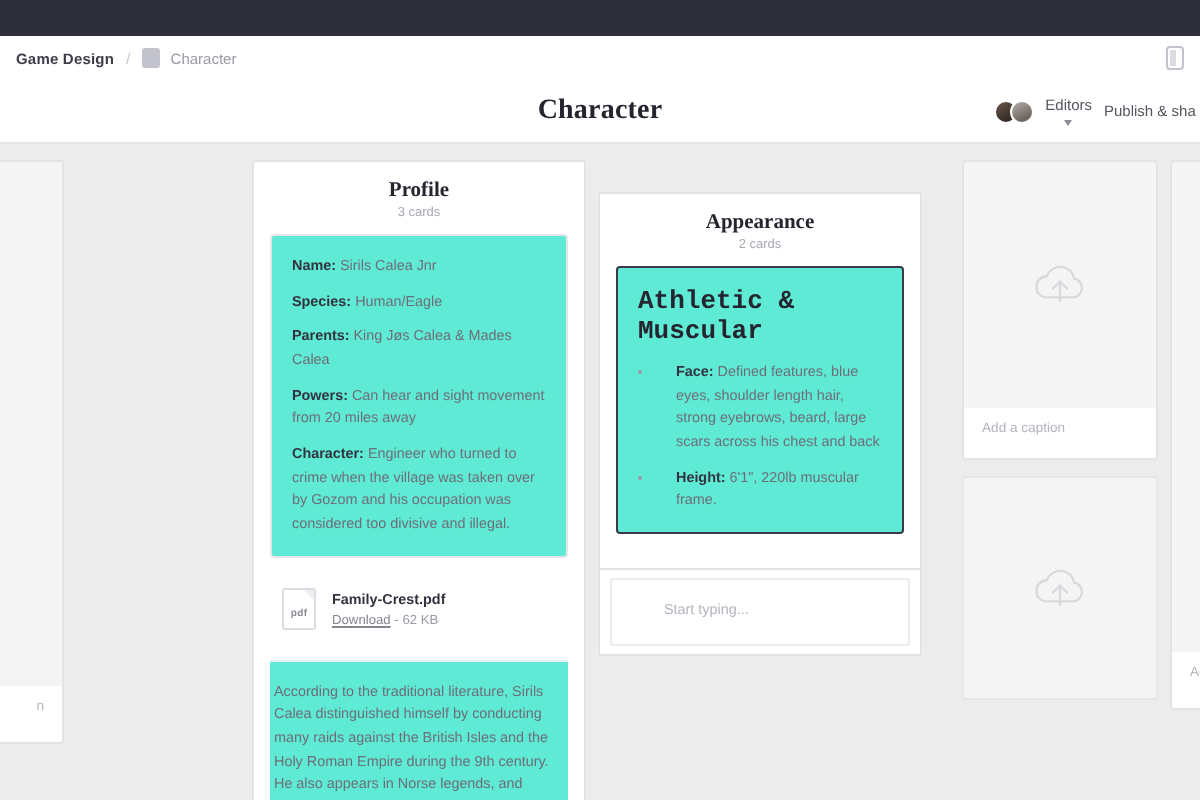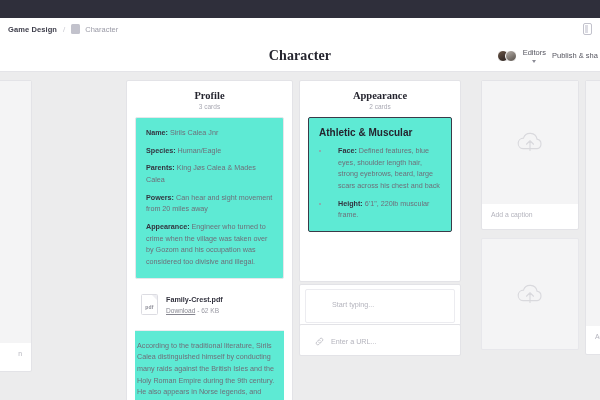--- a/index.html
+++ b/index.html
@@ -160,22 +160,22 @@
   }
   .note p {
     font-size: 7.2px;
     line-height: 1.62;
     color: #6e6e79;
     margin-bottom: 6px;
   }
   .note p:last-child { margin-bottom: 0; }
   .note b { color: #33333f; font-weight: 700; }
   .note h4 {
-    font-family: Liberation Sans, sans-serif;
-    font-size: 10px;
+    font-family: Liberation Mono, monospace;
+    font-size: 13px;
     color: #25252f;
     font-weight: 700;
     margin-bottom: 7px;
   }
   .bul {
     display: flex;
     gap: 17px;
     margin-bottom: 6px;
   }
   .bul:last-child { margin-bottom: 0; }
@@ -315,41 +315,41 @@
     <div class="col-head">
       <div class="col-title">Profile</div>
       <div class="col-count">3 cards</div>
     </div>
 
     <div class="note">
       <p><b>Name:</b><span> Sirils Calea Jnr</span></p>
       <p><b>Species:</b><span> Human/Eagle</span></p>
       <p><b>Parents:</b><span> King Jøs Calea &amp; Mades Calea</span></p>
       <p><b>Powers:</b><span> Can hear and sight movement from 20 miles away</span></p>
-      <p><b>Appearance:</b><span> Engineer who turned to crime when the village was taken over by Gozom and his occupation was considered too divisive and illegal.</span></p>
+      <p><b>Character:</b><span> Engineer who turned to crime when the village was taken over by Gozom and his occupation was considered too divisive and illegal.</span></p>
     </div>
 
     <div class="attach">
       <div class="pdf-ico">
         <span>pdf</span>
       </div>
       <div>
         <div class="attach-name">Family-Crest.pdf</div>
         <div class="attach-sub">
           <u>Download</u><span> - </span><span>62 KB</span>
         </div>
       </div>
     </div>
 
     <div class="note" style="border:none;border-top:1px solid #ececf0;border-radius:0;margin:0 8px;padding:9px 2px 0;">
       <p>According to the traditional literature, Sirils Calea distinguished himself by conducting many raids against the British Isles and the Holy Roman Empire during the 9th century. He also appears in Norse legends, and according to the legendary sagas Ragnarssona þáttr and Sögubrot af nokkrum fornkonungum, Sirils Calea's father was the legendary king of the</p>
     </div>
   </div>
 
-  <div class="col" style="left:299px; top:8px; width:162px; height:202px;">
+  <div class="col" style="left:299px; top:24px; width:162px; height:202px;">
     <div class="col-head">
       <div class="col-title">Appearance</div>
       <div class="col-count">2 cards</div>
     </div>
 
     <div class="note selected">
       <h4>Athletic &amp; Muscular</h4>
       <div class="bul">
         <span class="dot"></span>
         <p><b>Face:</b><span> Defined features, blue eyes, shoulder length hair, strong eyebrows, beard, large scars across his chest and back</span></p>
@@ -358,29 +358,20 @@
         <span class="dot"></span>
         <p><b>Height:</b><span> 6'1", 220lb muscular frame.</span></p>
       </div>
     </div>
   </div>
 
   <div class="col" style="left:299px; top:212px; width:162px; height:44px;">
     <div class="inp" style="margin:4px 5px; min-height:34px; border-color:#ececf0;">Start typing...</div>
   </div>
 
-  <div class="col" style="left:299px; top:252px; width:162px; height:32px;">
-    <div class="inp urlbar" style="margin:3px 5px; border:none;">
-      <svg class="link-ico" viewBox="0 0 14 14">
-        <path d="M5.6 8.4a2.6 2.6 0 0 0 3.7 0l2.1-2.1a2.6 2.6 0 1 0-3.7-3.7l-1 1" fill="none" stroke="#b9b9c1" stroke-width="1.2" stroke-linecap="round"></path>
-        <path d="M8.4 5.6a2.6 2.6 0 0 0-3.7 0L2.6 7.7a2.6 2.6 0 1 0 3.7 3.7l1-1" fill="none" stroke="#b9b9c1" stroke-width="1.2" stroke-linecap="round"></path>
-      </svg>
-      <span>Enter a URL...</span>
-    </div>
-  </div>
 
   <div class="imgcard" style="left:481px; top:8px; width:98px; height:150px;">
     <div class="img-well" style="height:123px;">
       <svg class="cloud" width="30" height="23" viewBox="0 0 34 26">
         <path d="M9 20a6 6 0 0 1 .6-11.97A8 8 0 0 1 25 9.2 5.5 5.5 0 0 1 25 20H9z" fill="none" stroke="#c3c3ca" stroke-width="1.3"></path>
         <path d="M17 22V11M13 15l4-4 4 4" fill="none" stroke="#c3c3ca" stroke-width="1.3" stroke-linecap="round" stroke-linejoin="round"></path>
       </svg>
     </div>
     <div class="img-cap">Add a caption</div>
   </div>

